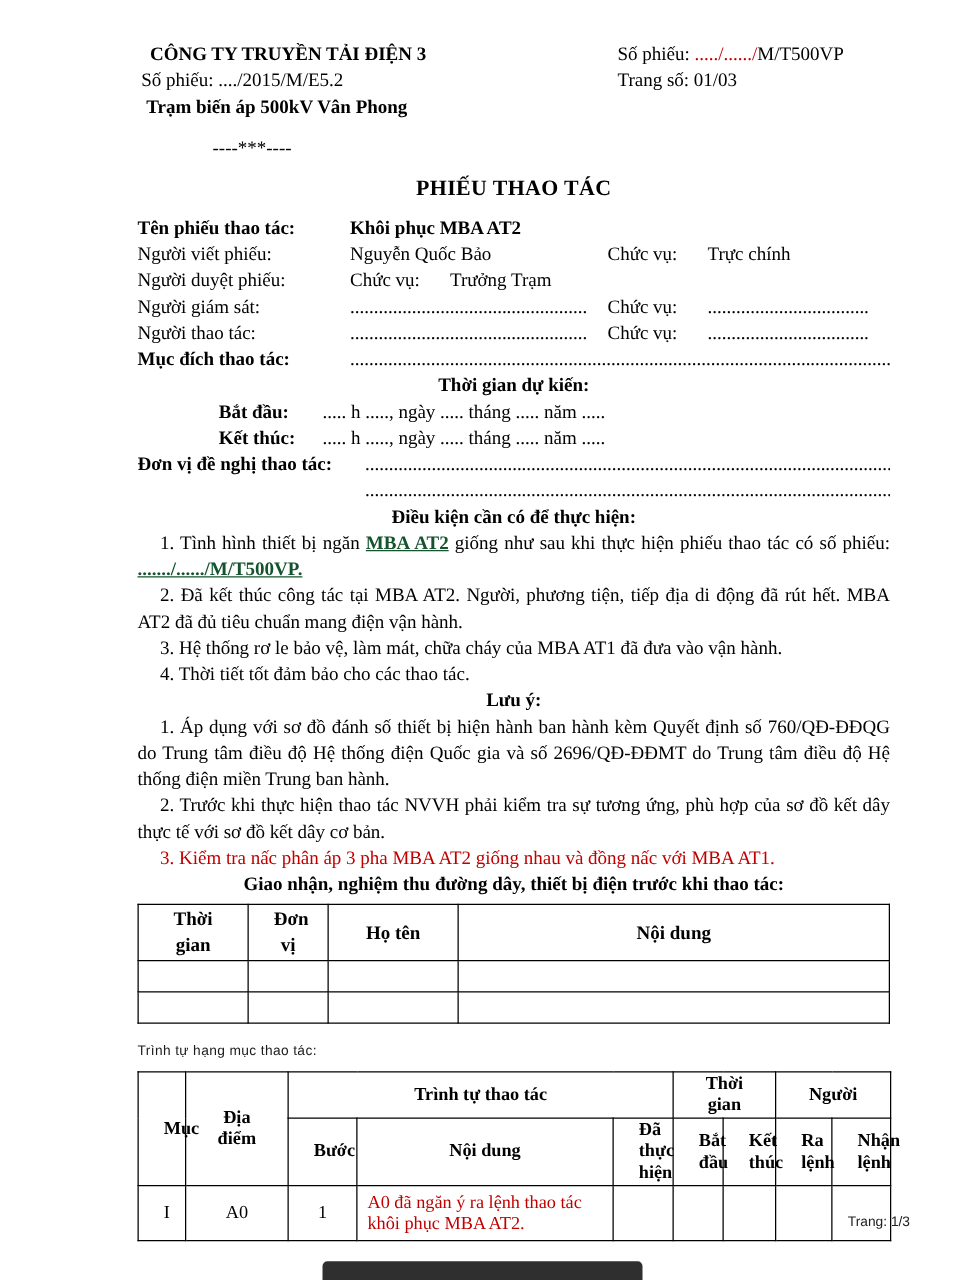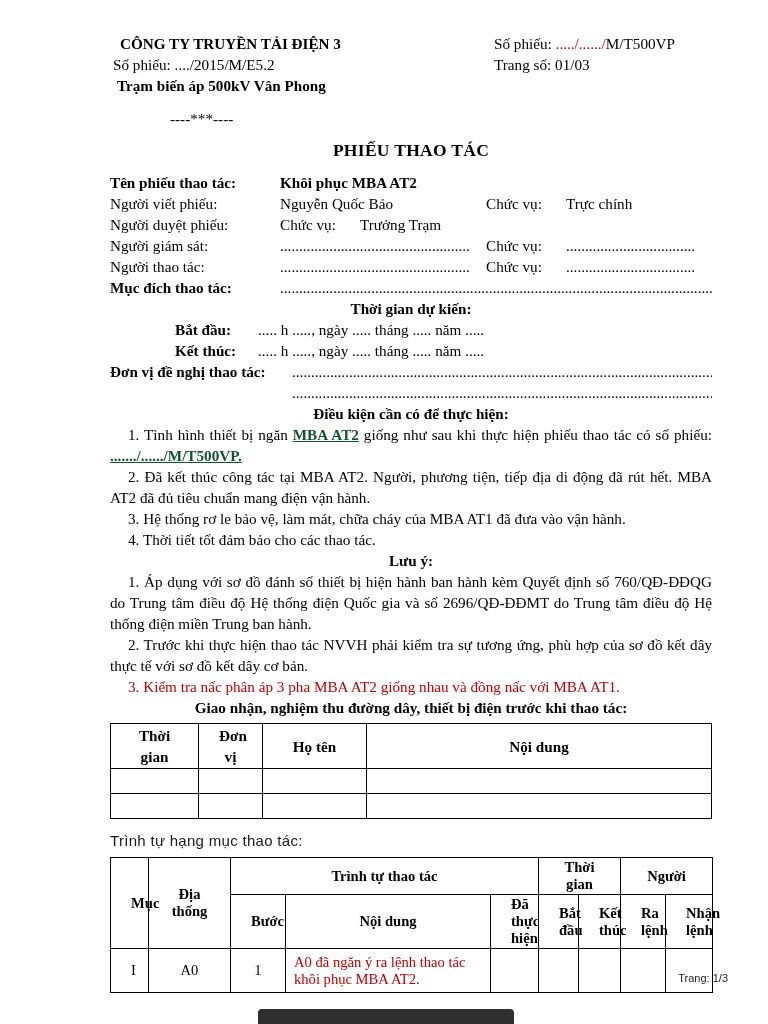--- a/index.html
+++ b/index.html
@@ -46,21 +46,21 @@
   .sec { font-weight:bold;text-align:center; }
   .item { text-indent:18px; text-align:justify; }
 
   
   table { border-collapse:collapse; width:100%; table-layout:fixed; }
   th, td { border:1px solid #000; padding:1px 20px; }
   .tbl1 { margin-top:5px; }
   .tbl1 th { height:27px; font-size:15.2px; text-align:center; }
   .tbl1 td { height:25px; }
 
-  .seq-heading { font-family:"Liberation Sans", sans-serif; font-size:15px; line-height:20px; margin-top:12px; color:#1b1b1b; letter-spacing:.3px; }
+  .seq-heading { font-family:"Liberation Sans", sans-serif; font-size:11px; line-height:20px; margin-top:12px; color:#1b1b1b; letter-spacing:.3px; }
 
   .tbl2 { margin-top:6px; font-size:14.6px; line-height:17px; }
   .tbl2 th { text-align:center; font-weight:bold; vertical-align:middle; }
   .tbl2 .hr1 th { height:28px; }
   .tbl2 .hr2 th { height:54px; }
   .tbl2 .data-row td { height:44px; text-align:center; vertical-align:middle; }
   .tbl2 .data-row td.nd { text-align:left; padding:2px 8px; }
 
   .page-footer { position:absolute; top:972px; right:40px; font-family:"Liberation Sans", sans-serif; font-size:11px; color:#222; }
 
@@ -192,21 +192,21 @@
         <col style="width:205px">
         <col style="width:48px">
         <col style="width:40px">
         <col style="width:42px">
         <col style="width:45px">
         <col style="width:47px">
     </colgroup>
     <tbody>
         <tr class="hr1">
       <th rowspan="2">Mục</th>
-      <th rowspan="2">Địa thống</th>
+      <th rowspan="2">Địa điểm</th>
       <th colspan="3">Trình tự thao tác</th>
       <th colspan="2">Thời gian</th>
       <th colspan="2">Người</th>
     </tr>
     <tr class="hr2">
       <th>Bước</th>
       <th>Nội dung</th>
       <th>Đã thực hiện</th>
       <th>Bắt đầu</th>
       <th>Kết thúc</th>

